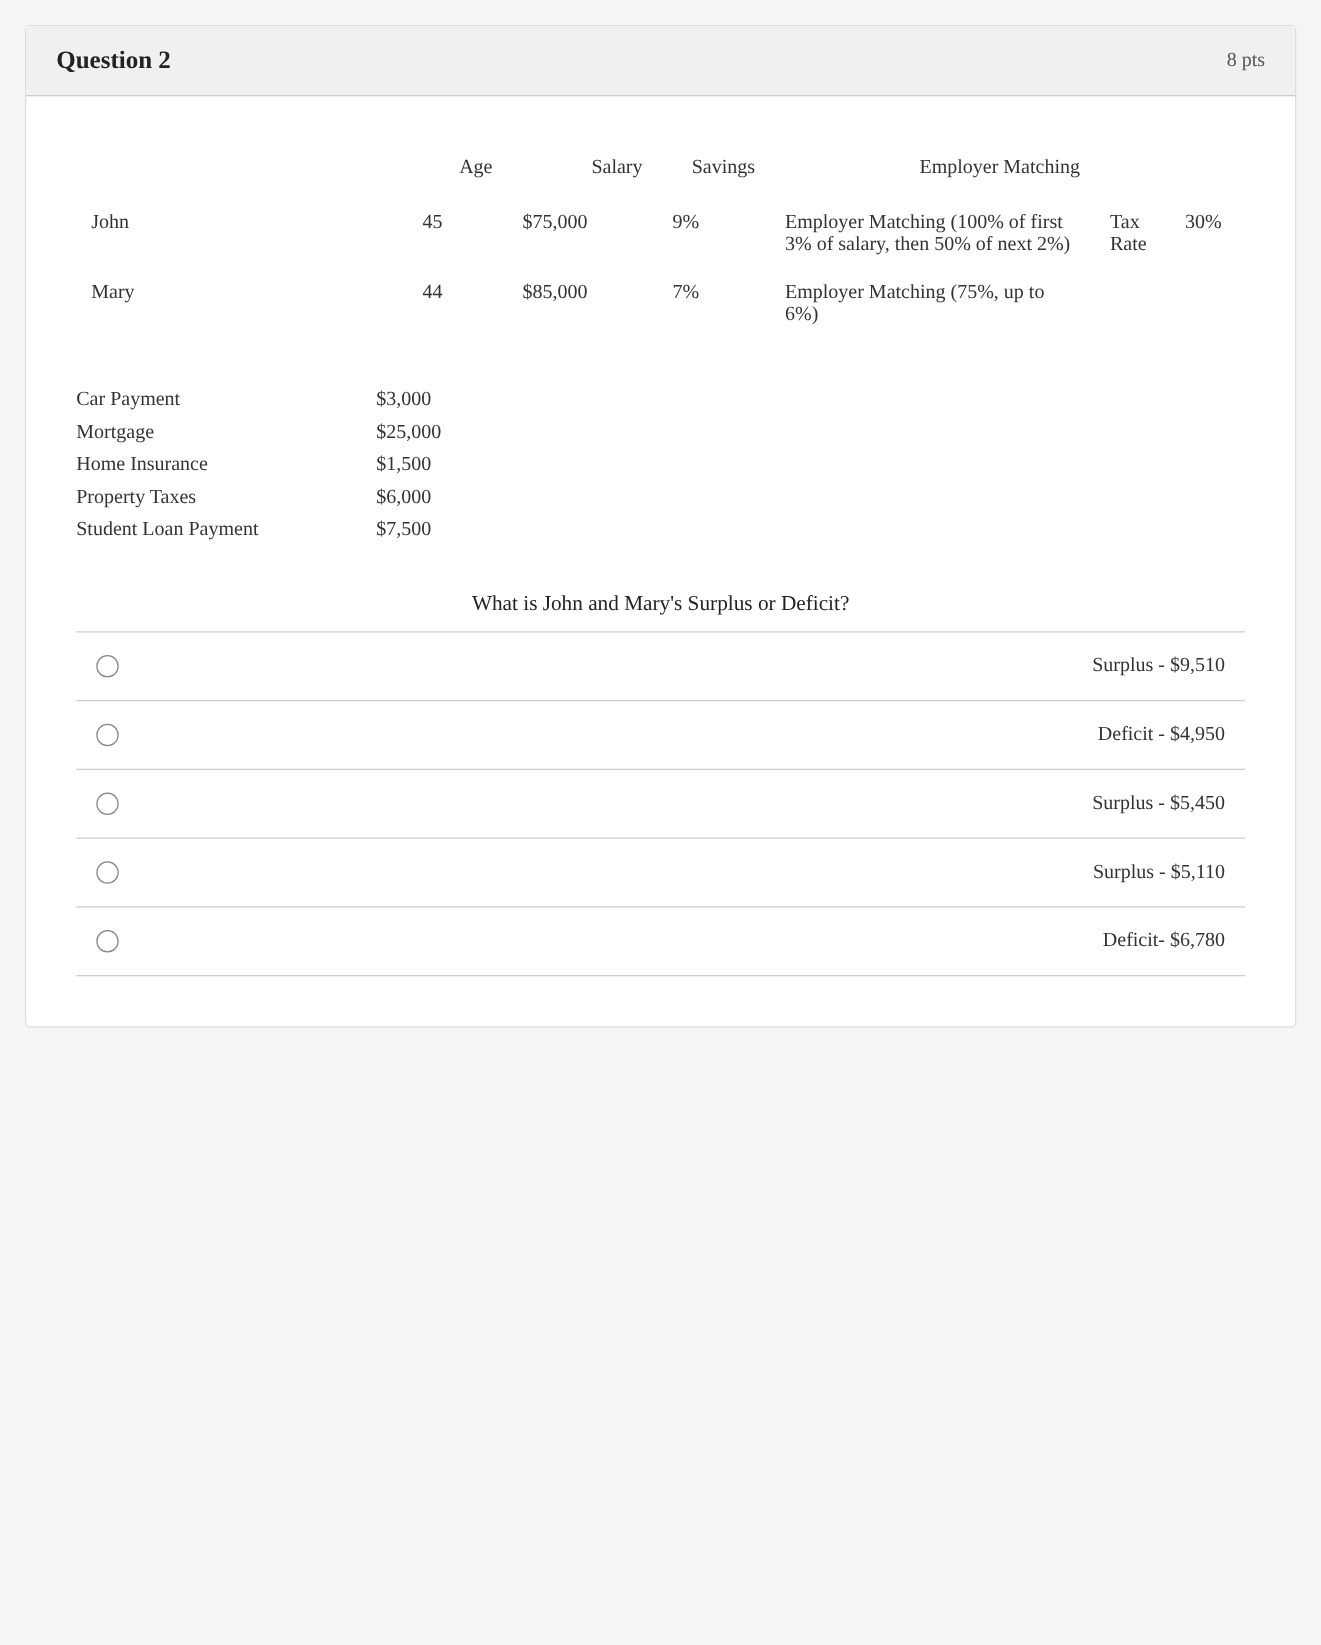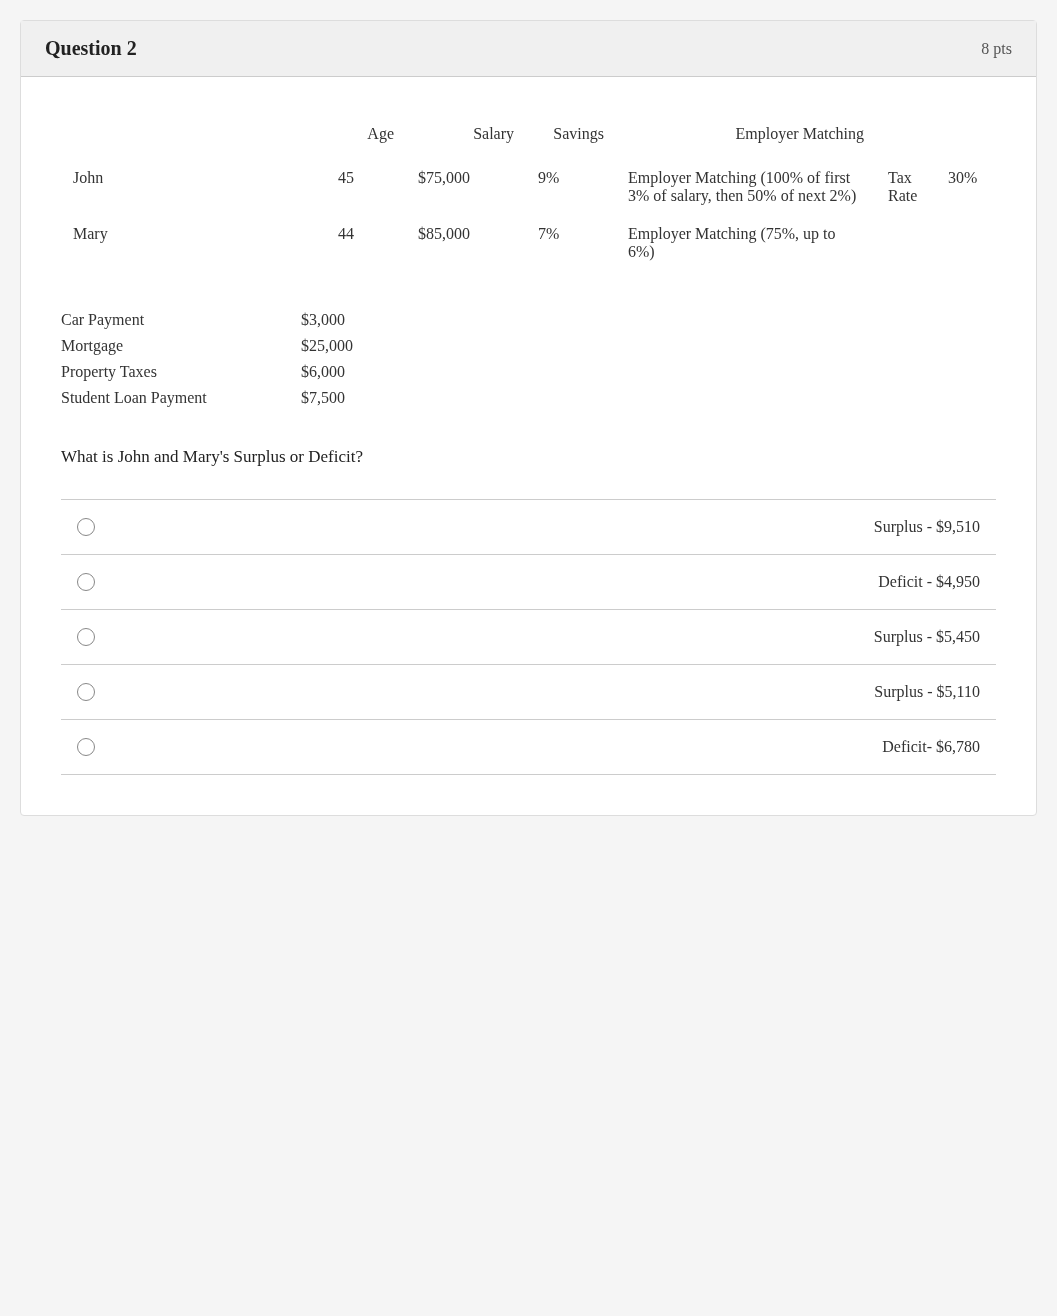--- a/index.html
+++ b/index.html
@@ -117,21 +117,22 @@
     .expense-value {
       font-size: 16px;
       color: #333;
       margin-left: 40px;
     }
 
     
     .question-text {
       font-size: 17px;
       color: #222;
-      margin-bottom: 32px;
+      margin-bottom: 12px;
+      text-align: center;
     }
 
     
     .answer-list {
       list-style: none;
       border-top: 1px solid #ccc;
     }
 
     .answer-item {
       display: flex;
@@ -220,20 +221,24 @@
     <div class="expenses-section">
       <div class="expense-row">
         <span class="expense-label">Car Payment</span>
         <span class="expense-value">$3,000</span>
       </div>
       <div class="expense-row">
         <span class="expense-label">Mortgage</span>
         <span class="expense-value">$25,000</span>
       </div>
       <div class="expense-row">
+        <span class="expense-label">Home Insurance</span>
+        <span class="expense-value">$1,500</span>
+      </div>
+      <div class="expense-row">
         <span class="expense-label">Property Taxes</span>
         <span class="expense-value">$6,000</span>
       </div>
       <div class="expense-row">
         <span class="expense-label">Student Loan Payment</span>
         <span class="expense-value">$7,500</span>
       </div>
     </div>
 
     <p class="question-text">What is John and Mary's Surplus or Deficit?</p>

